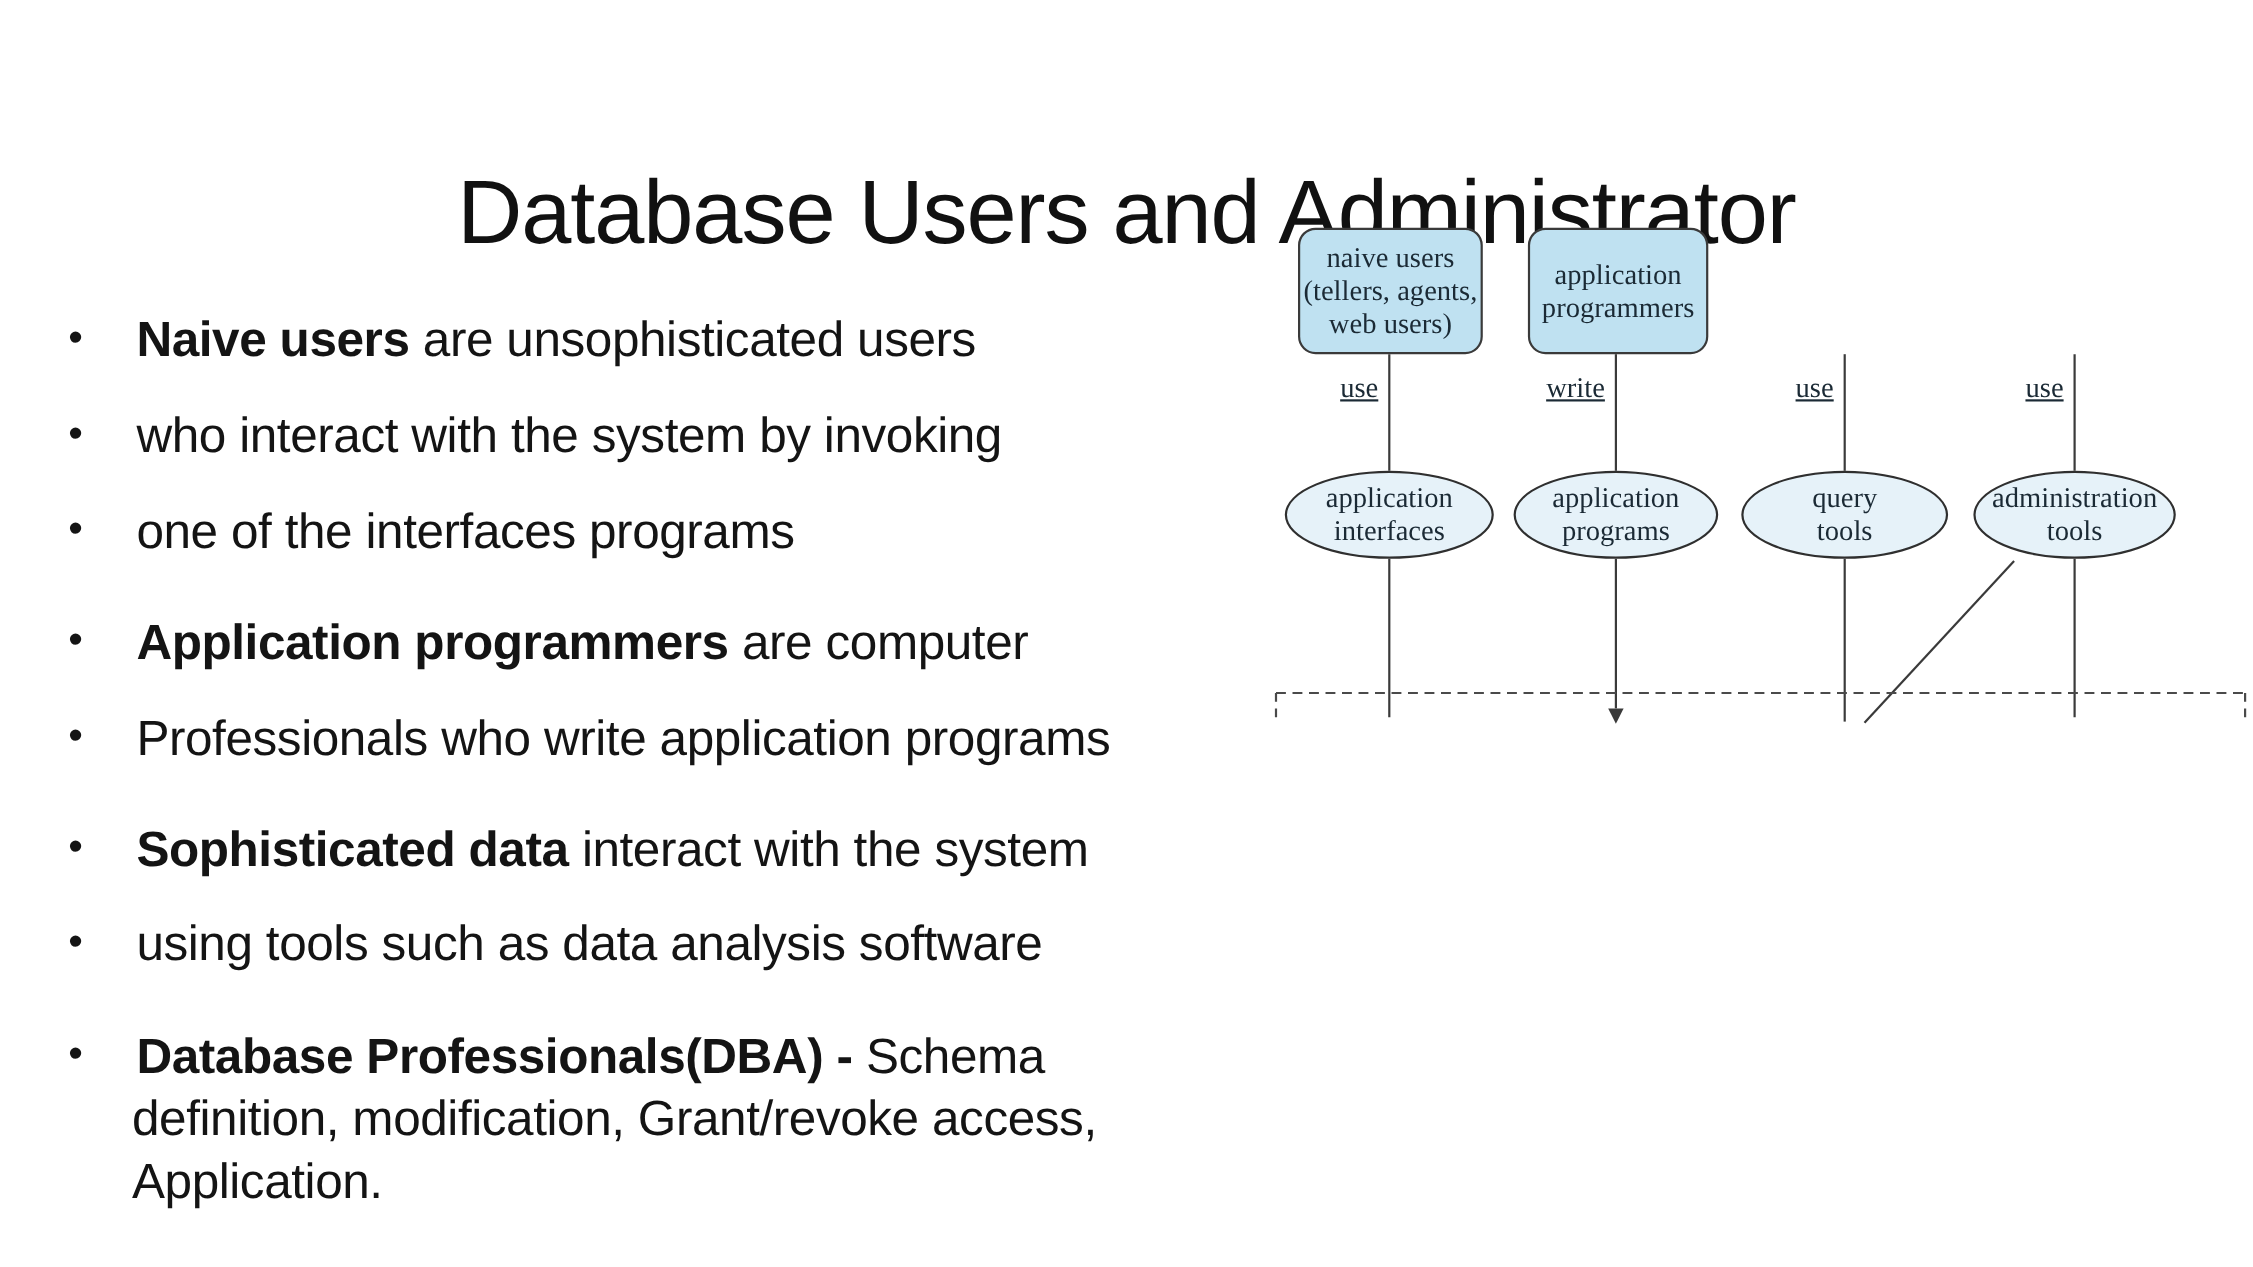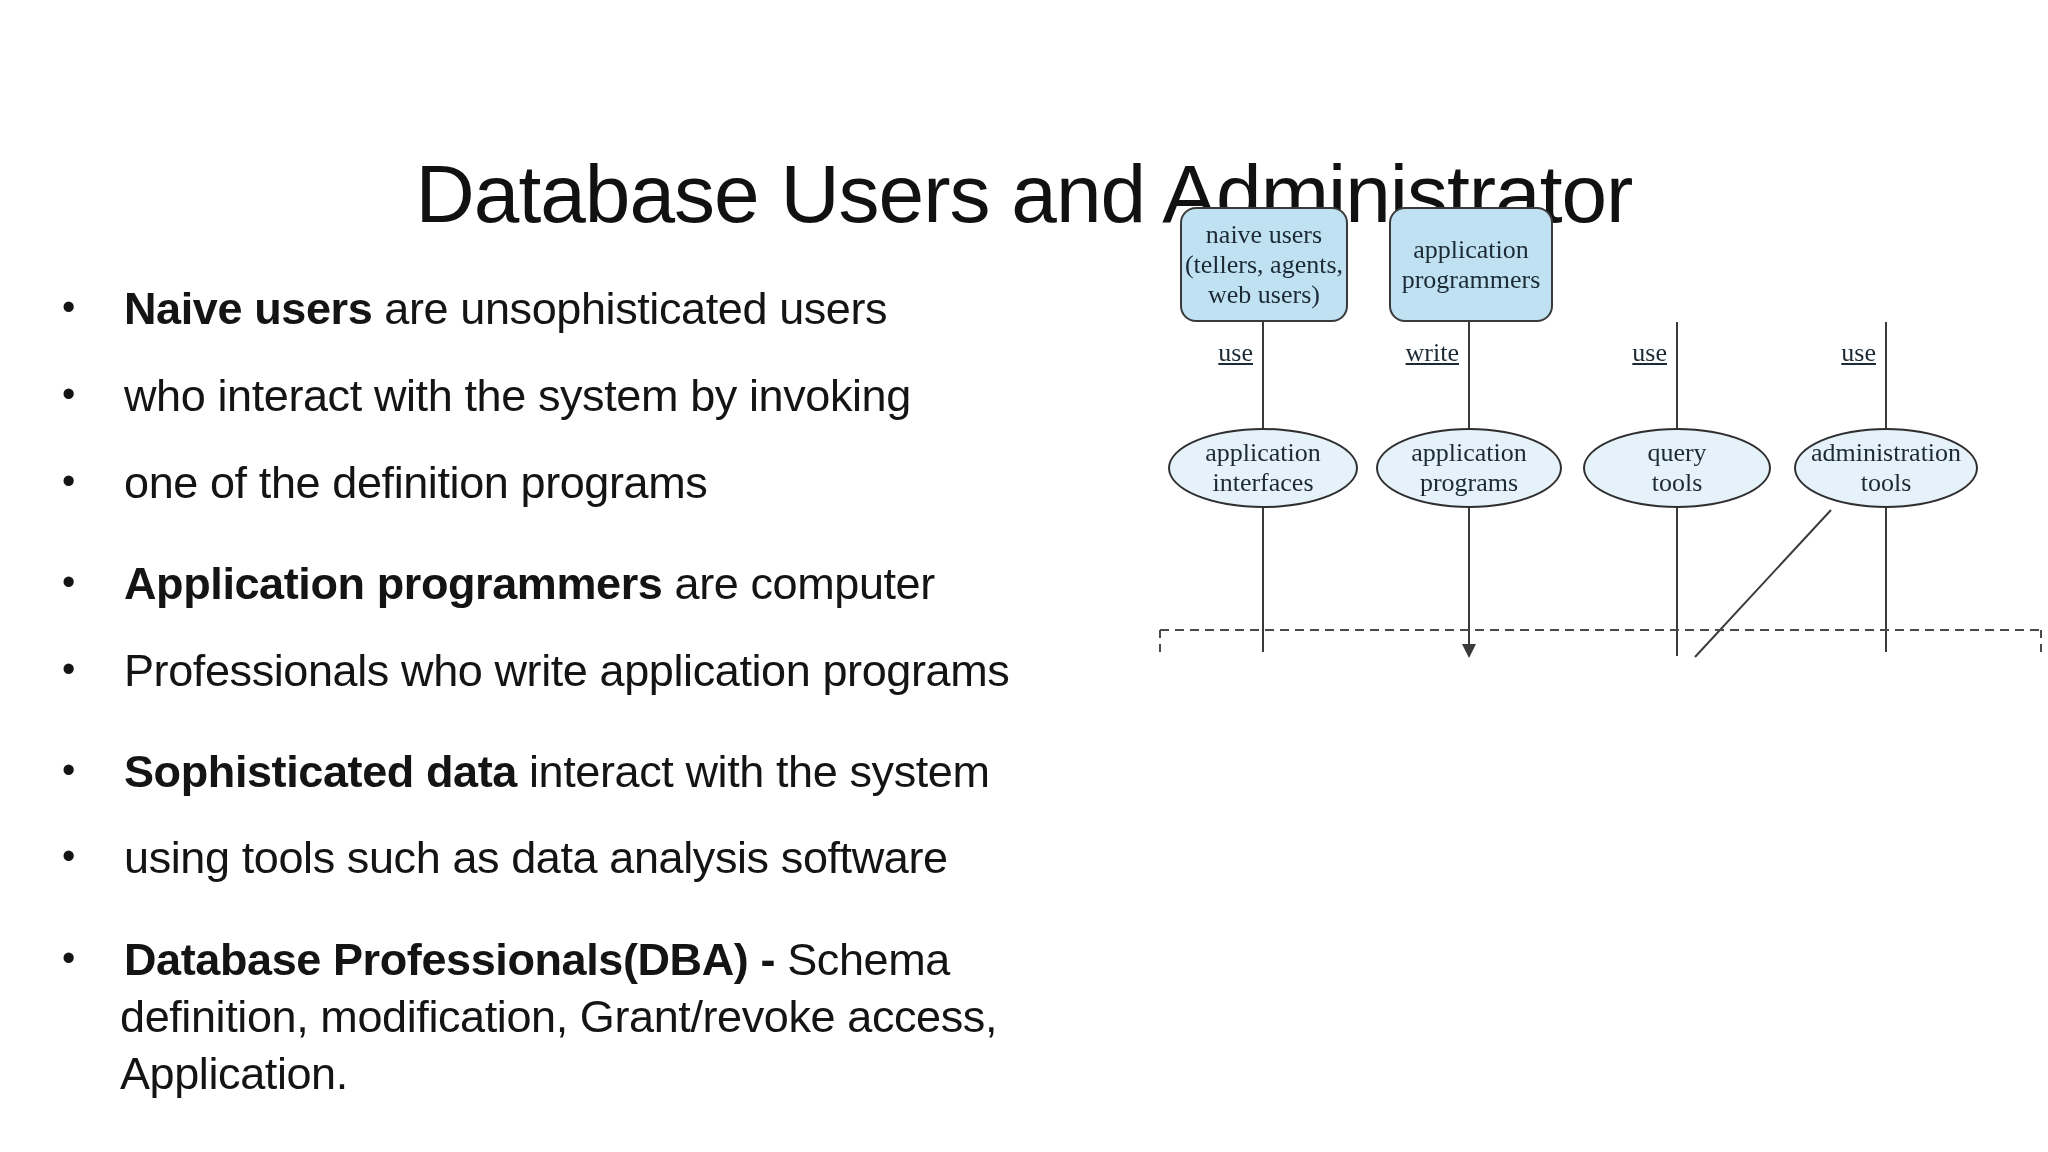--- a/index.html
+++ b/index.html
@@ -72,21 +72,21 @@
 </head>
 <body>
 
 <div id="slide">
 
   <h1 class="title">Database Users and Administrator</h1>
 
   <div>
     <div class="bline" style="top:283px"><span class="marker">•</span><span class="b">Naive users</span><span> are unsophisticated users</span></div>
     <div class="bline" style="top:370px"><span class="marker">•</span><span class="b"></span><span>who interact with the system by invoking</span></div>
-    <div class="bline" style="top:457px"><span class="marker">•</span><span class="b"></span><span>one of the definition programs</span></div>
+    <div class="bline" style="top:457px"><span class="marker">•</span><span class="b"></span><span>one of the interfaces programs</span></div>
     <div class="bline" style="top:558px"><span class="marker">•</span><span class="b">Application programmers</span><span> are computer</span></div>
     <div class="bline" style="top:645px"><span class="marker">•</span><span class="b"></span><span>Professionals who write application programs</span></div>
     <div class="bline" style="top:746px"><span class="marker">•</span><span class="b">Sophisticated data</span><span> interact with the system</span></div>
     <div class="bline" style="top:832px"><span class="marker">•</span><span class="b"></span><span>using tools such as data analysis software</span></div>
     <div class="bline" style="top:934px"><span class="marker">•</span><span class="b">Database Professionals(DBA) - </span><span>Schema</span></div>
     <div class="bline cont" style="top:991px"><span>definition, modification, Grant/revoke access,</span></div>
     <div class="bline cont" style="top:1048px"><span>Application.</span></div>
   </div>
 
   <div class="figure">

